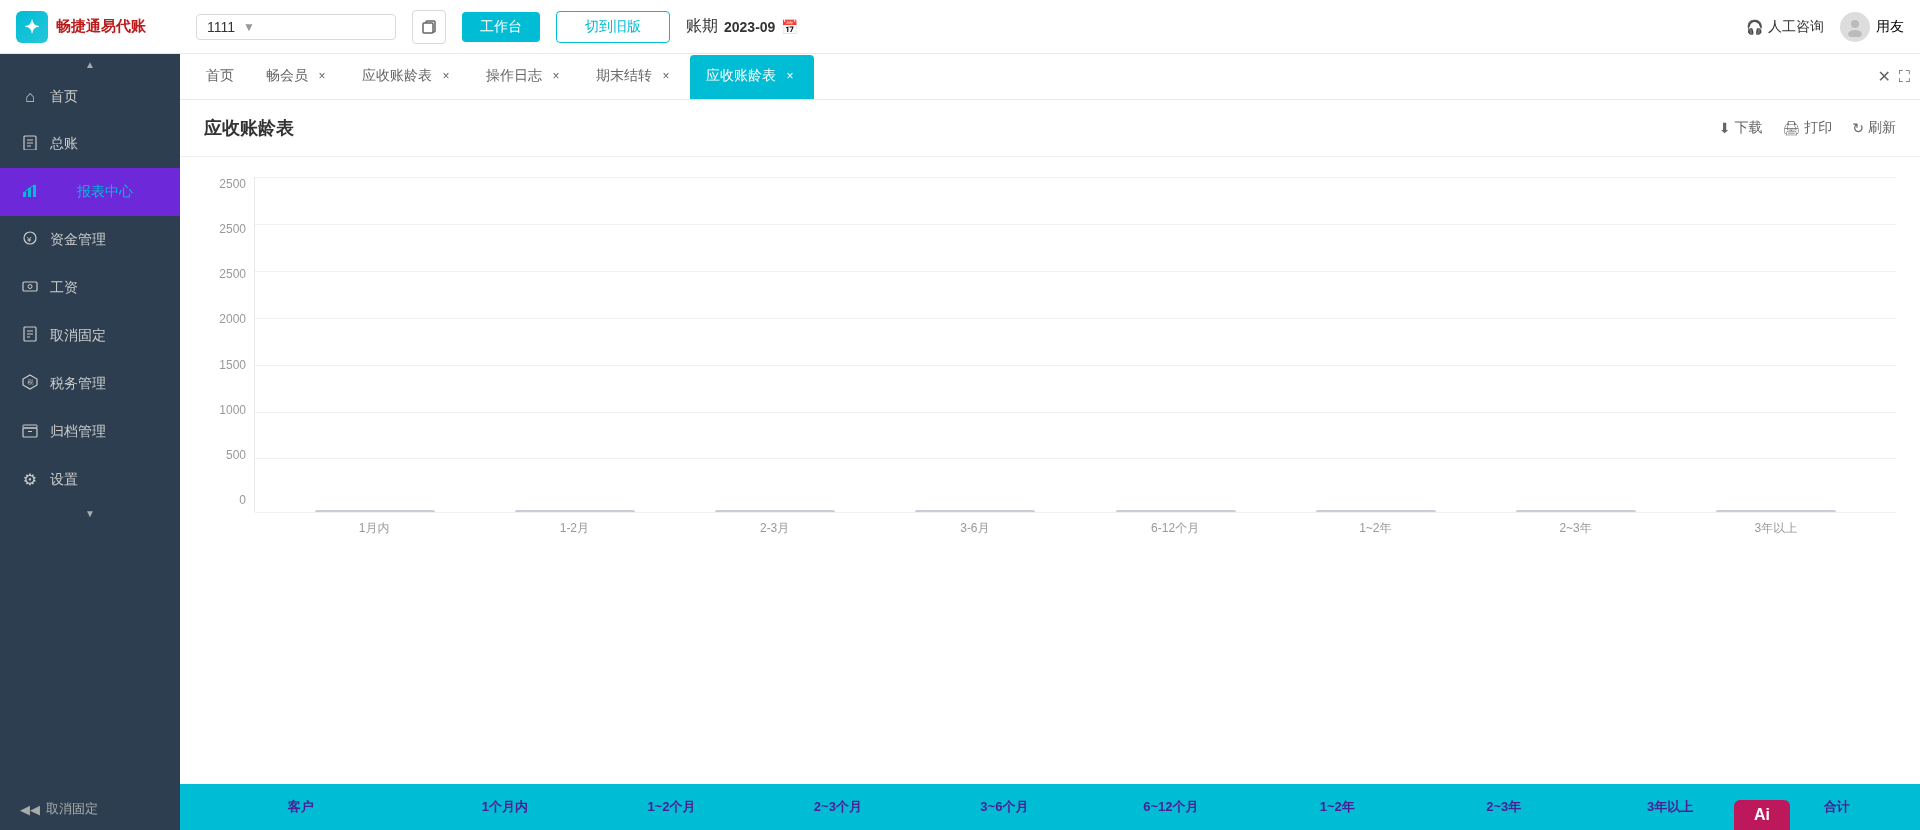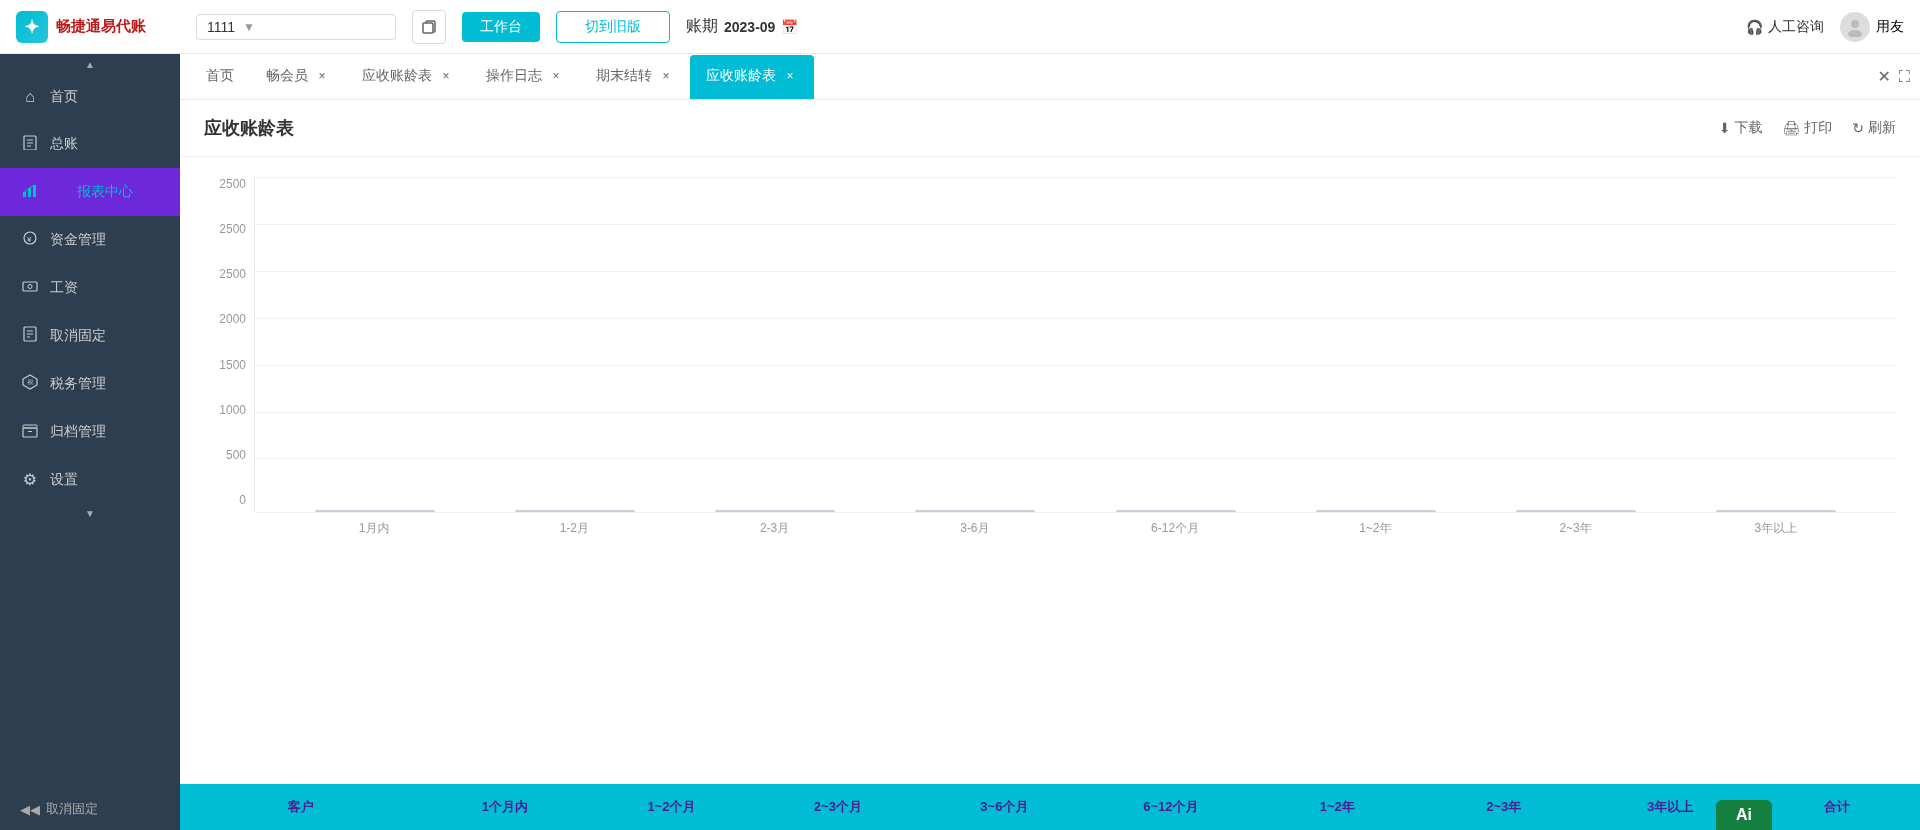--- a/index.html
+++ b/index.html
@@ -229,22 +229,22 @@
       height: 46px; flex-shrink: 0;
     }
     .table-col-header {
       flex: 1; text-align: center; color: #4c1d95; font-size: 13px;
       font-weight: bold; padding: 0 8px;
     }
     .table-col-header.customer { flex: 1.5; }
 
     
     .ai-badge {
-      position: fixed; bottom: 0; right: 148px;
-      background: #15803d; color: white;
+      position: fixed; bottom: 0; right: 130px;
+      background: #be185d; color: white;
       padding: 6px 20px; font-size: 16px; font-weight: bold;
       border-radius: 6px 6px 0 0;
       z-index: 100;
     }
   </style>
 </head>
 <body>
 
 <div class="top-header">
   <div class="logo-area">

